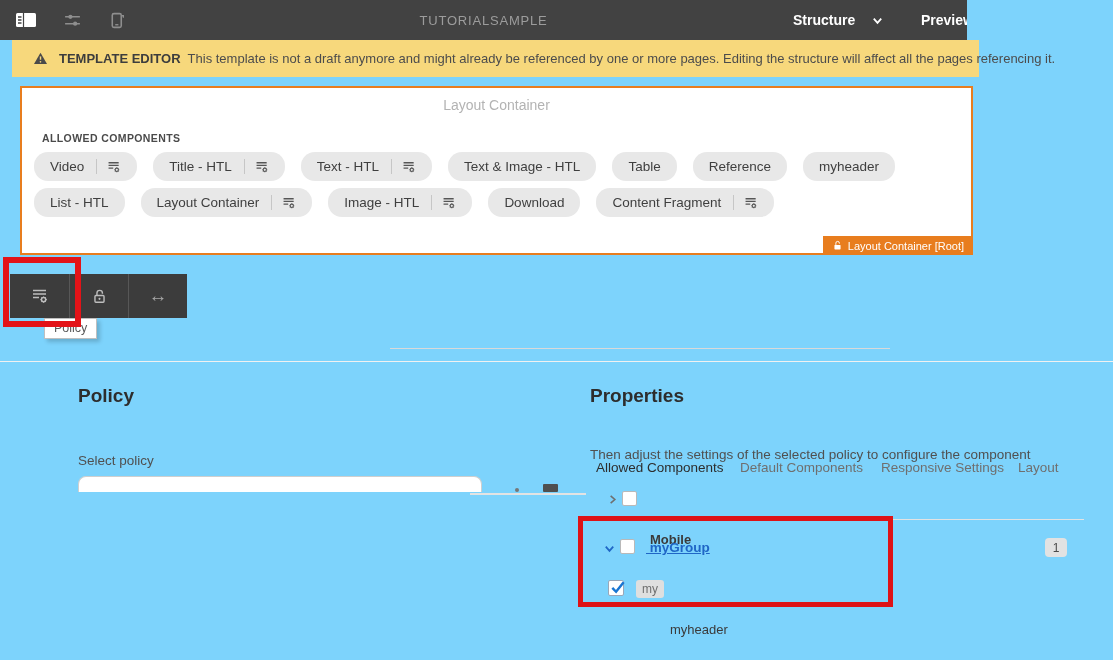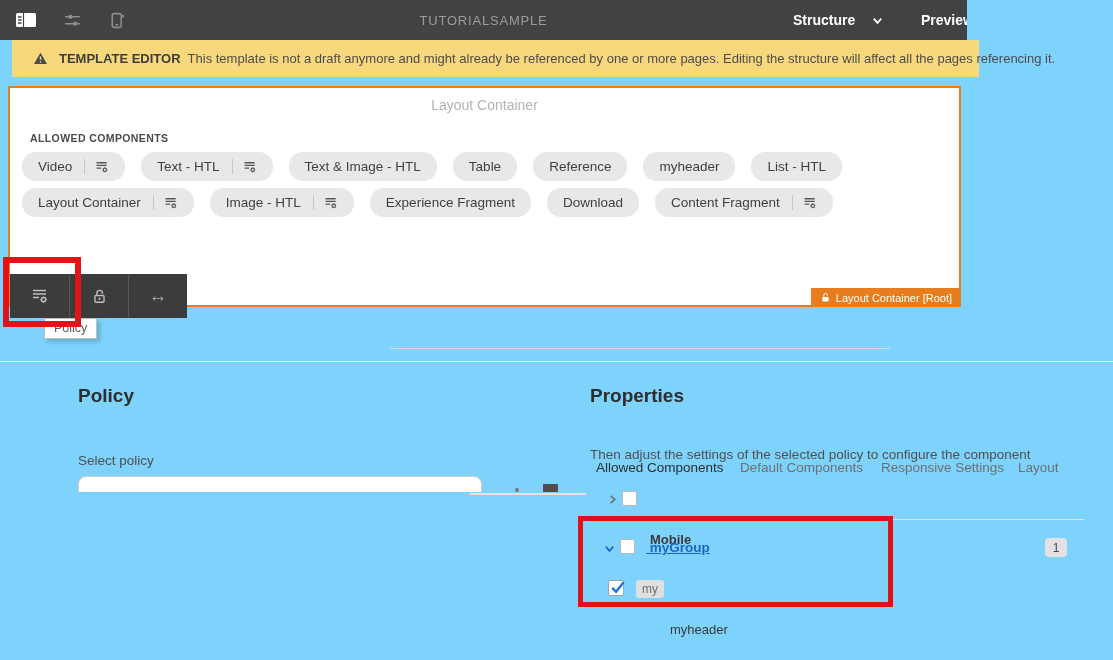--- a/index.html
+++ b/index.html
@@ -20,21 +20,21 @@
                 font-size:14px; cursor:pointer; white-space:nowrap; }
 
   
   .banner { position:absolute; left:0; top:40px; width:967px; height:37px;
             background:#f7d87c; display:flex; align-items:center; padding-left:21px;margin-left:12px; }
   .banner .w-icon { margin-right:11px; display:flex; }
   .banner .b-label { font-weight:bold; font-size:13px; color:#3d3d3d; margin-right:7px; white-space:nowrap; }
   .banner .b-text { font-size:13px; color:#4c4c4c; white-space:nowrap; }
 
   
-  .lc { position:absolute; left:8px; top:86px; width:953px; height:221px;
+  .lc { position:absolute; left:20px; top:86px; width:953px; height:169px;
         border:2px solid #e87d1e; background:#fff; }
   .lc-title { position:absolute; left:0; right:0; top:9px; text-align:center;
               font-size:14px; color:#b3b3b3; }
   .lc-allowed { position:absolute; left:20px; top:44px; font-size:10.5px; font-weight:bold;
                 color:#4a4a4a; letter-spacing:.4px; }
   .chips { position:absolute; left:12px; top:64px; width:905px; display:flex;
            flex-wrap:wrap; gap:7px 16px; }
   .chip { height:29px; background:#e8e8e8; border-radius:14px; display:inline-flex;
           align-items:center; padding:0 16px; font-size:13.5px; color:#3f3f3f;
           cursor:pointer; white-space:nowrap; }
@@ -198,20 +198,29 @@
       <div class="chip">
         <span>Video</span>
         <span class="cdiv"></span>
         <span class="picon">
             <svg width="14" height="14">
               <use href="#sym-policy"></use>
             </svg>
           </span>
       </div>
       <div class="chip">
+        <span>Title - HTL</span>
+        <span class="cdiv"></span>
+        <span class="picon">
+            <svg width="14" height="14">
+              <use href="#sym-policy"></use>
+            </svg>
+          </span>
+      </div>
+      <div class="chip">
         <span>Text - HTL</span>
         <span class="cdiv"></span>
         <span class="picon">
             <svg width="14" height="14">
               <use href="#sym-policy"></use>
             </svg>
           </span>
       </div>
       <div class="chip">
         <span>Text &amp; Image - HTL</span>
@@ -238,23 +247,20 @@
           </span>
       </div>
       <div class="chip">
         <span>Image - HTL</span>
         <span class="cdiv"></span>
         <span class="picon">
             <svg width="14" height="14">
               <use href="#sym-policy"></use>
             </svg>
           </span>
-      </div>
-      <div class="chip">
-        <span>Experience Fragment</span>
       </div>
       <div class="chip">
         <span>Download</span>
       </div>
       <div class="chip">
         <span>Content Fragment</span>
         <span class="cdiv"></span>
         <span class="picon">
             <svg width="14" height="14">
               <use href="#sym-policy"></use>

